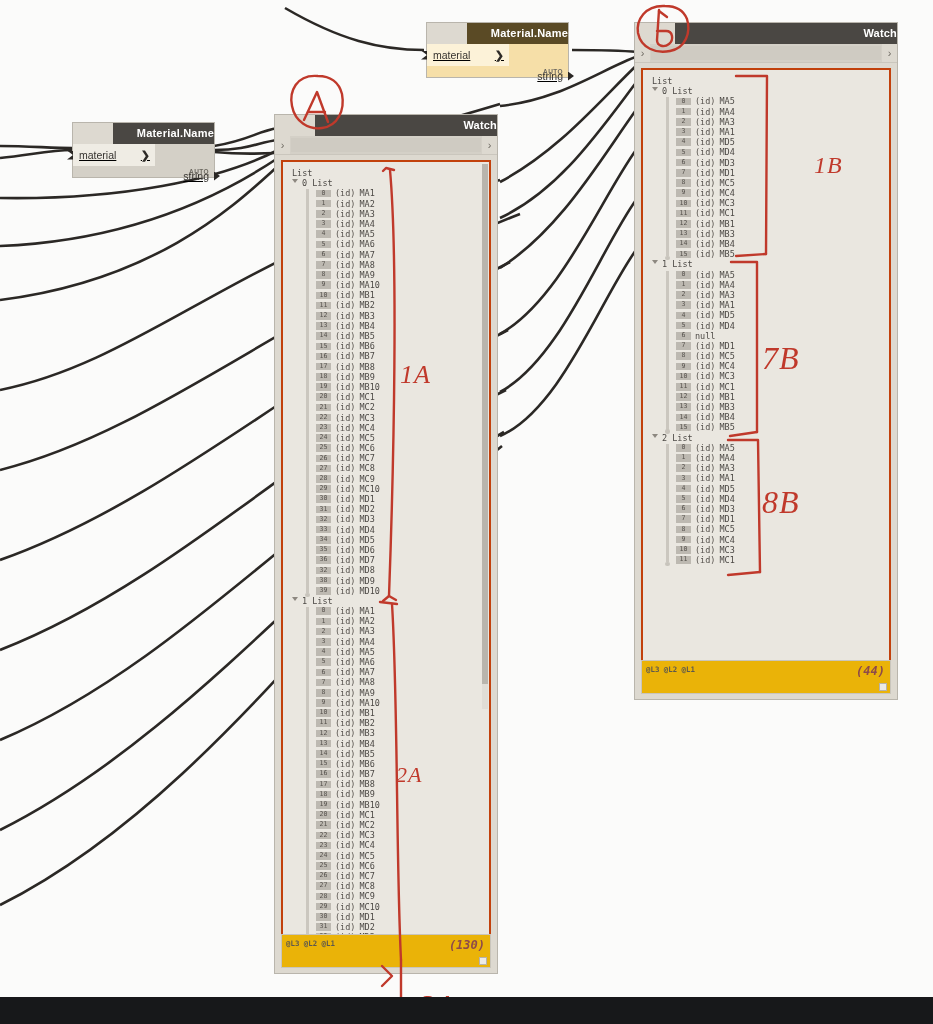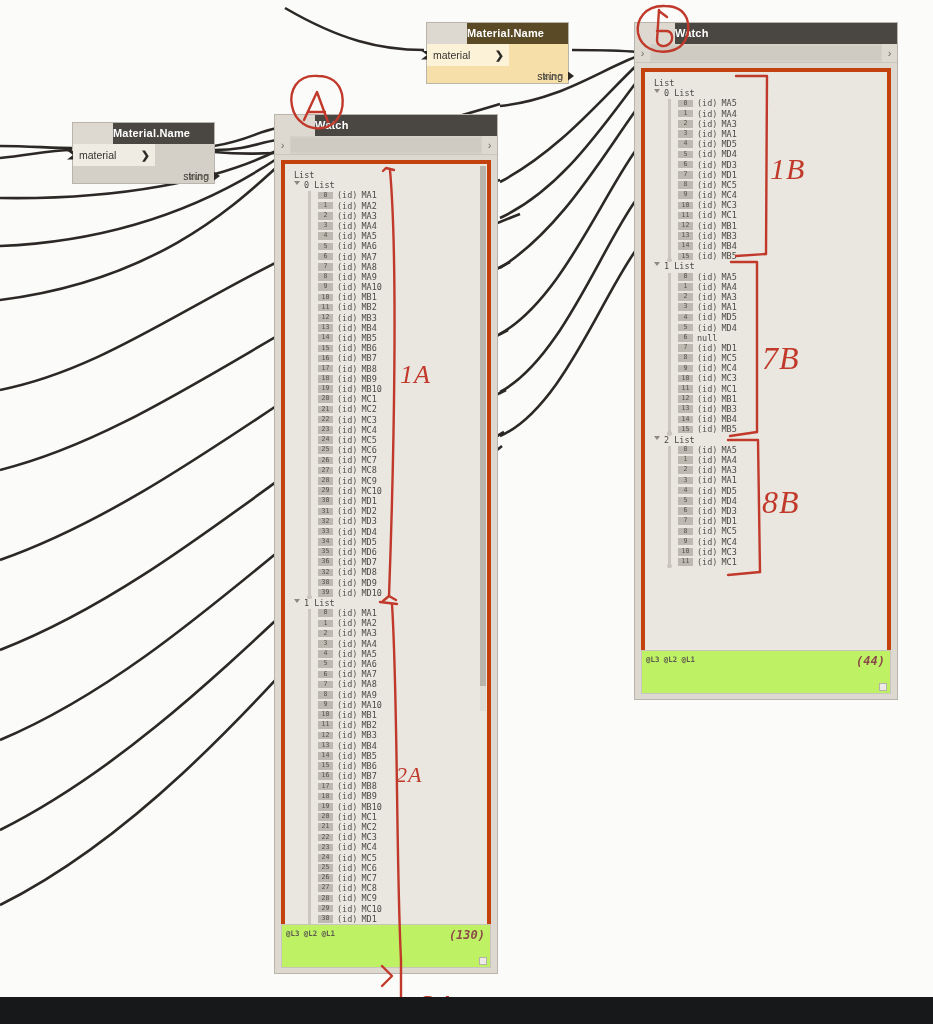--- a/index.html
+++ b/index.html
@@ -13,29 +13,29 @@
   }
 
   #canvas { position:absolute; inset:0; }
 
   
   .wires { position:absolute; left:0; top:0; width:933px; height:1024px; pointer-events:none; }
 
   
   .node { position:absolute; border:1px solid #b9b5ac; background:#ddd9d0; }
   .node-title {
-    background:#4a4743; color:#ffffff; text-align:left;
+    background:#4a4743; color:#ffffff; text-align:right;
     font-size:11px; font-weight:bold; padding:4px 0 5px 0;
     letter-spacing:0.2px;
     margin-left:40px;
   }
   .node.gold .node-title { background:#5a4a25; }
 
   
-  .mn-body { position:relative; height:39px; }
+  .mn-body { position:relative; height:33px;text-decoration:underline; }
   .mn-body.gold { background:#f6dfa8; }
   .mn-body.grey { background:#d4d0c7; }
   .port-row { display:flex; justify-content:space-between; align-items:stretch; height:22px; }
   .in-port {
     background:#efece4; width:82px; display:flex; align-items:center;
     justify-content:space-between; padding:0 5px 0 6px;
     font-size:10.5px; color:#35322e;
   }
   .mn-body.gold .in-port { background:#fcf2d8; }
   .chev { font-size:11px; font-weight:bold; color:#2d2a26; }
@@ -55,21 +55,21 @@
 
   
   .watch-head { display:flex; height:19px; background:#d4d0c7; border-bottom:1px solid #cac6bd;}
   .watch-head .arrow {
     width:15px; display:flex; align-items:center; justify-content:center;
     font-size:11px; color:#6f6b63; background:#ddd9d0;
   }
   .watch-head .spacer { flex:1; background:#cfcbc2; margin:2px 1px; }
   .watch-body {
     background:#eae7e0; margin:5px 6px 0 6px;
-    border:4px solid #c2410c; position:relative;
+    border:2px solid #c2410c; position:relative;
     overflow:hidden;
     font-family:"DejaVu Sans Mono", monospace;
   }
   .tree { padding:6px 0 4px 7px; font-size:8.5px; color:#4c4945; line-height:10.2px; }
   .tree .root { padding-left:2px; }
   .lvl1 { position:relative; padding-left:12px; }
   .caret { position:absolute; left:2px; top:1px; width:0;height:0;
            border-left:3.5px solid transparent; border-right:3.5px solid transparent;
            border-top:4px solid #8d8880; }
   .sub { position:relative; padding-left:14px; }
@@ -87,22 +87,22 @@
   .val { color:#4c4945; }
   .dotcap { position:absolute; left:3.2px; width:4.4px; height:4.4px; border-radius:50%;
             background:#c8c4bc; }
 
   .scrollbar {
     position:absolute; right:1px; top:2px; width:6px; background:#e0ddd6;
   }
   .scrollthumb { position:absolute; left:0; width:6px; background:#b9b5ad; }
 
   .watch-foot {
-    position:absolute; left:6px; right:6px; bottom:5px; height:44px;
-    background:#bef264; border:1px solid #c9c5bc;
+    position:absolute; left:6px; right:6px; bottom:5px; height:34px;
+    background:#eab308; border:1px solid #c9c5bc;
     font-family:"DejaVu Sans Mono", monospace;
   }
   .lacing { position:absolute; left:4px; top:4px; font-size:7.4px; color:#5c584f; font-weight:bold;}
   .count  { position:absolute; right:5px; top:3px; font-size:12px; color:#8d4a4a; font-style:italic; font-weight:bold;}
   .resize { position:absolute; right:3px; bottom:2px; width:8px; height:8px;
             background:#eceae4; border:1px solid #b6b2a9; }
 
   
   .annot { position:absolute; pointer-events:none; }
   .annot-text {
@@ -413,18 +413,18 @@
       <path d="M731 262 L 757 262 L 757 432"></path>
       <path d="M757 432 L 730 436"></path>
       <path d="M728 440 L 758 440 L 760 572"></path>
       <path d="M760 572 L 728 575"></path>
     </g>
   </svg>
 
   <div class="annot-text" style="left:400px; top:360px;">1A</div>
   <div class="annot-text" style="left:396px; top:762px; font-size:22px;">2A</div>
   <div class="annot-text" style="left:420px; top:988px; font-size:30px;">3A</div>
-  <div class="annot-text" style="left:770px; top:152px; font-size:30px;">1B</div>
+  <div class="annot-text" style="left:814px; top:152px; font-size:24px;">1B</div>
   <div class="annot-text" style="left:762px; top:340px; font-size:32px;">7B</div>
   <div class="annot-text" style="left:762px; top:484px; font-size:32px;">8B</div>
 
   <div class="taskbar"></div>
 </div>
 
 </body></html>

